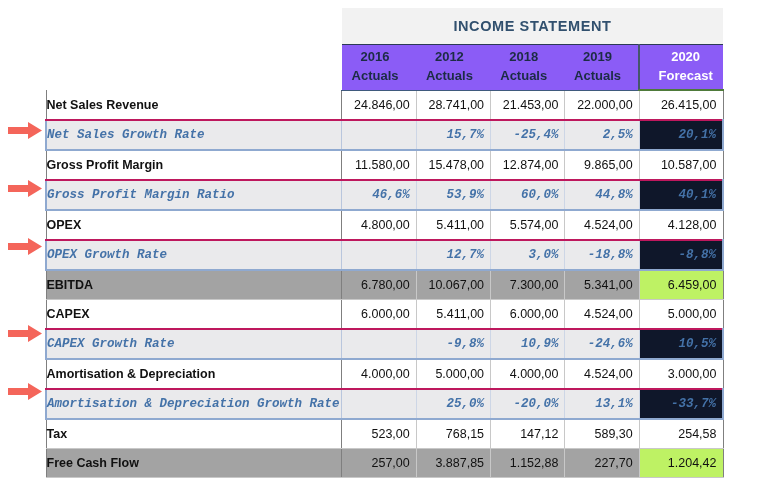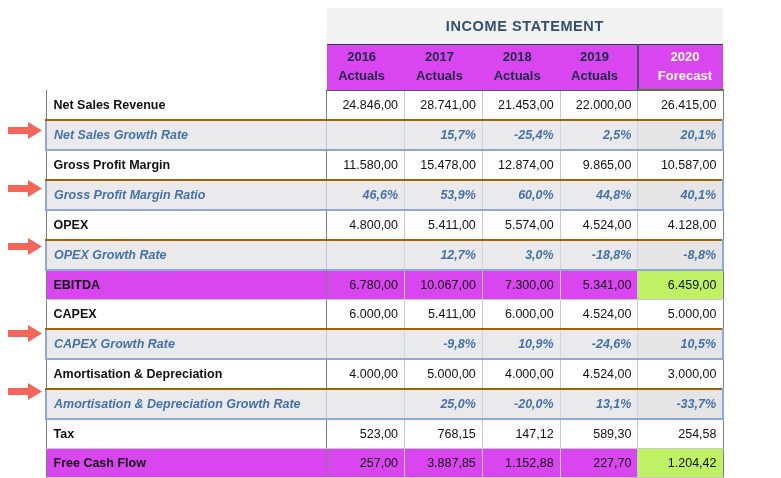--- a/index.html
+++ b/index.html
@@ -71,21 +71,21 @@
     border-bottom: 1px solid #2b3a55;
     padding: 0;
   }
 
   tr.year-row th.spacer2 {
     border: none;
     background: transparent;
     padding: 0;
   }
   th.yearhead {
-    background: #d946ef;
+    background: #8b5cf6;
     color: #1c2c44;
     font-weight: bold;
     font-size: 13px;
     text-align: center;
     height: 44px;
     padding: 0 8px 0 0;
     line-height: 1.45;
     border-bottom: 1px solid #3f5a7d;
   }
   th.yearhead .y1 { display: block; }
@@ -101,60 +101,60 @@
   td {
     height: 28px;
     padding: 0;
     font-size: 12.5px;
     border-bottom: 1px solid #c8c8c8;
   }
 
   td.label {
     font-weight: bold;
     color: #111111;
-    padding-left: 7px;
     border-left: 1px solid #7f7f7f;
     border-right: 1px solid #7f7f7f;
     white-space: nowrap;
   }
   td.num {
     text-align: right;
     padding-right: 6px;
     color: #111111;
     border-right: 1px solid #c8c8c8;
     white-space: nowrap;
   }
   td.num.lastcol { border-right: 1px solid #7f7f7f; text-align: right; }
   td.num.firstnum { border-left: none; }
 
   
-  tr.shaded td { background: #d946ef; }
+  tr.shaded td { background: #a3a3a3; }
   tr.plain  td { background: #ffffff; }
 
   
   tr.shaded td.num.lastcol { background: #bef264; }
 
   
   tr.growth td {
     background: #eaeaec;
     color: #4472a8;
     font-style: italic;
     font-weight: bold;
-    border-top: 2px solid #a16207;
+    border-top: 2px solid #be185d;
     border-bottom: 2px solid #8fa9d0;
+    font-family: Liberation Mono, monospace;
   }
   tr.growth td.label {
     border-left: 2px solid #8fa9d0;
     border-right: 1px solid #b9c6dd;
     color: #4472a8;
   }
   tr.growth td.num { border-right: 1px solid #cdd6e6; }
   tr.growth td.num.lastcol {
     border-right: 2px solid #8fa9d0;
-    background: #e5e5e5;
+    background: #0f172a;
   }
 
   
   tr.lastrow td { border-bottom: 1px solid #7f7f7f; }
 </style>
 </head>
 <body>
 
 <div id="sheet">
 
@@ -200,21 +200,21 @@
         <th class="spacer"></th>
         <th class="title-cell" colspan="5">INCOME STATEMENT</th>
       </tr>
       <tr class="year-row" id="year-row">
         <th class="spacer2"></th>
       <th class="yearhead">
             <span class="y1">2016</span>
             <span class="y2">Actuals</span>
           </th>
           <th class="yearhead">
-            <span class="y1">2017</span>
+            <span class="y1">2012</span>
             <span class="y2">Actuals</span>
           </th>
           <th class="yearhead">
             <span class="y1">2018</span>
             <span class="y2">Actuals</span>
           </th>
           <th class="yearhead">
             <span class="y1">2019</span>
             <span class="y2">Actuals</span>
           </th>

